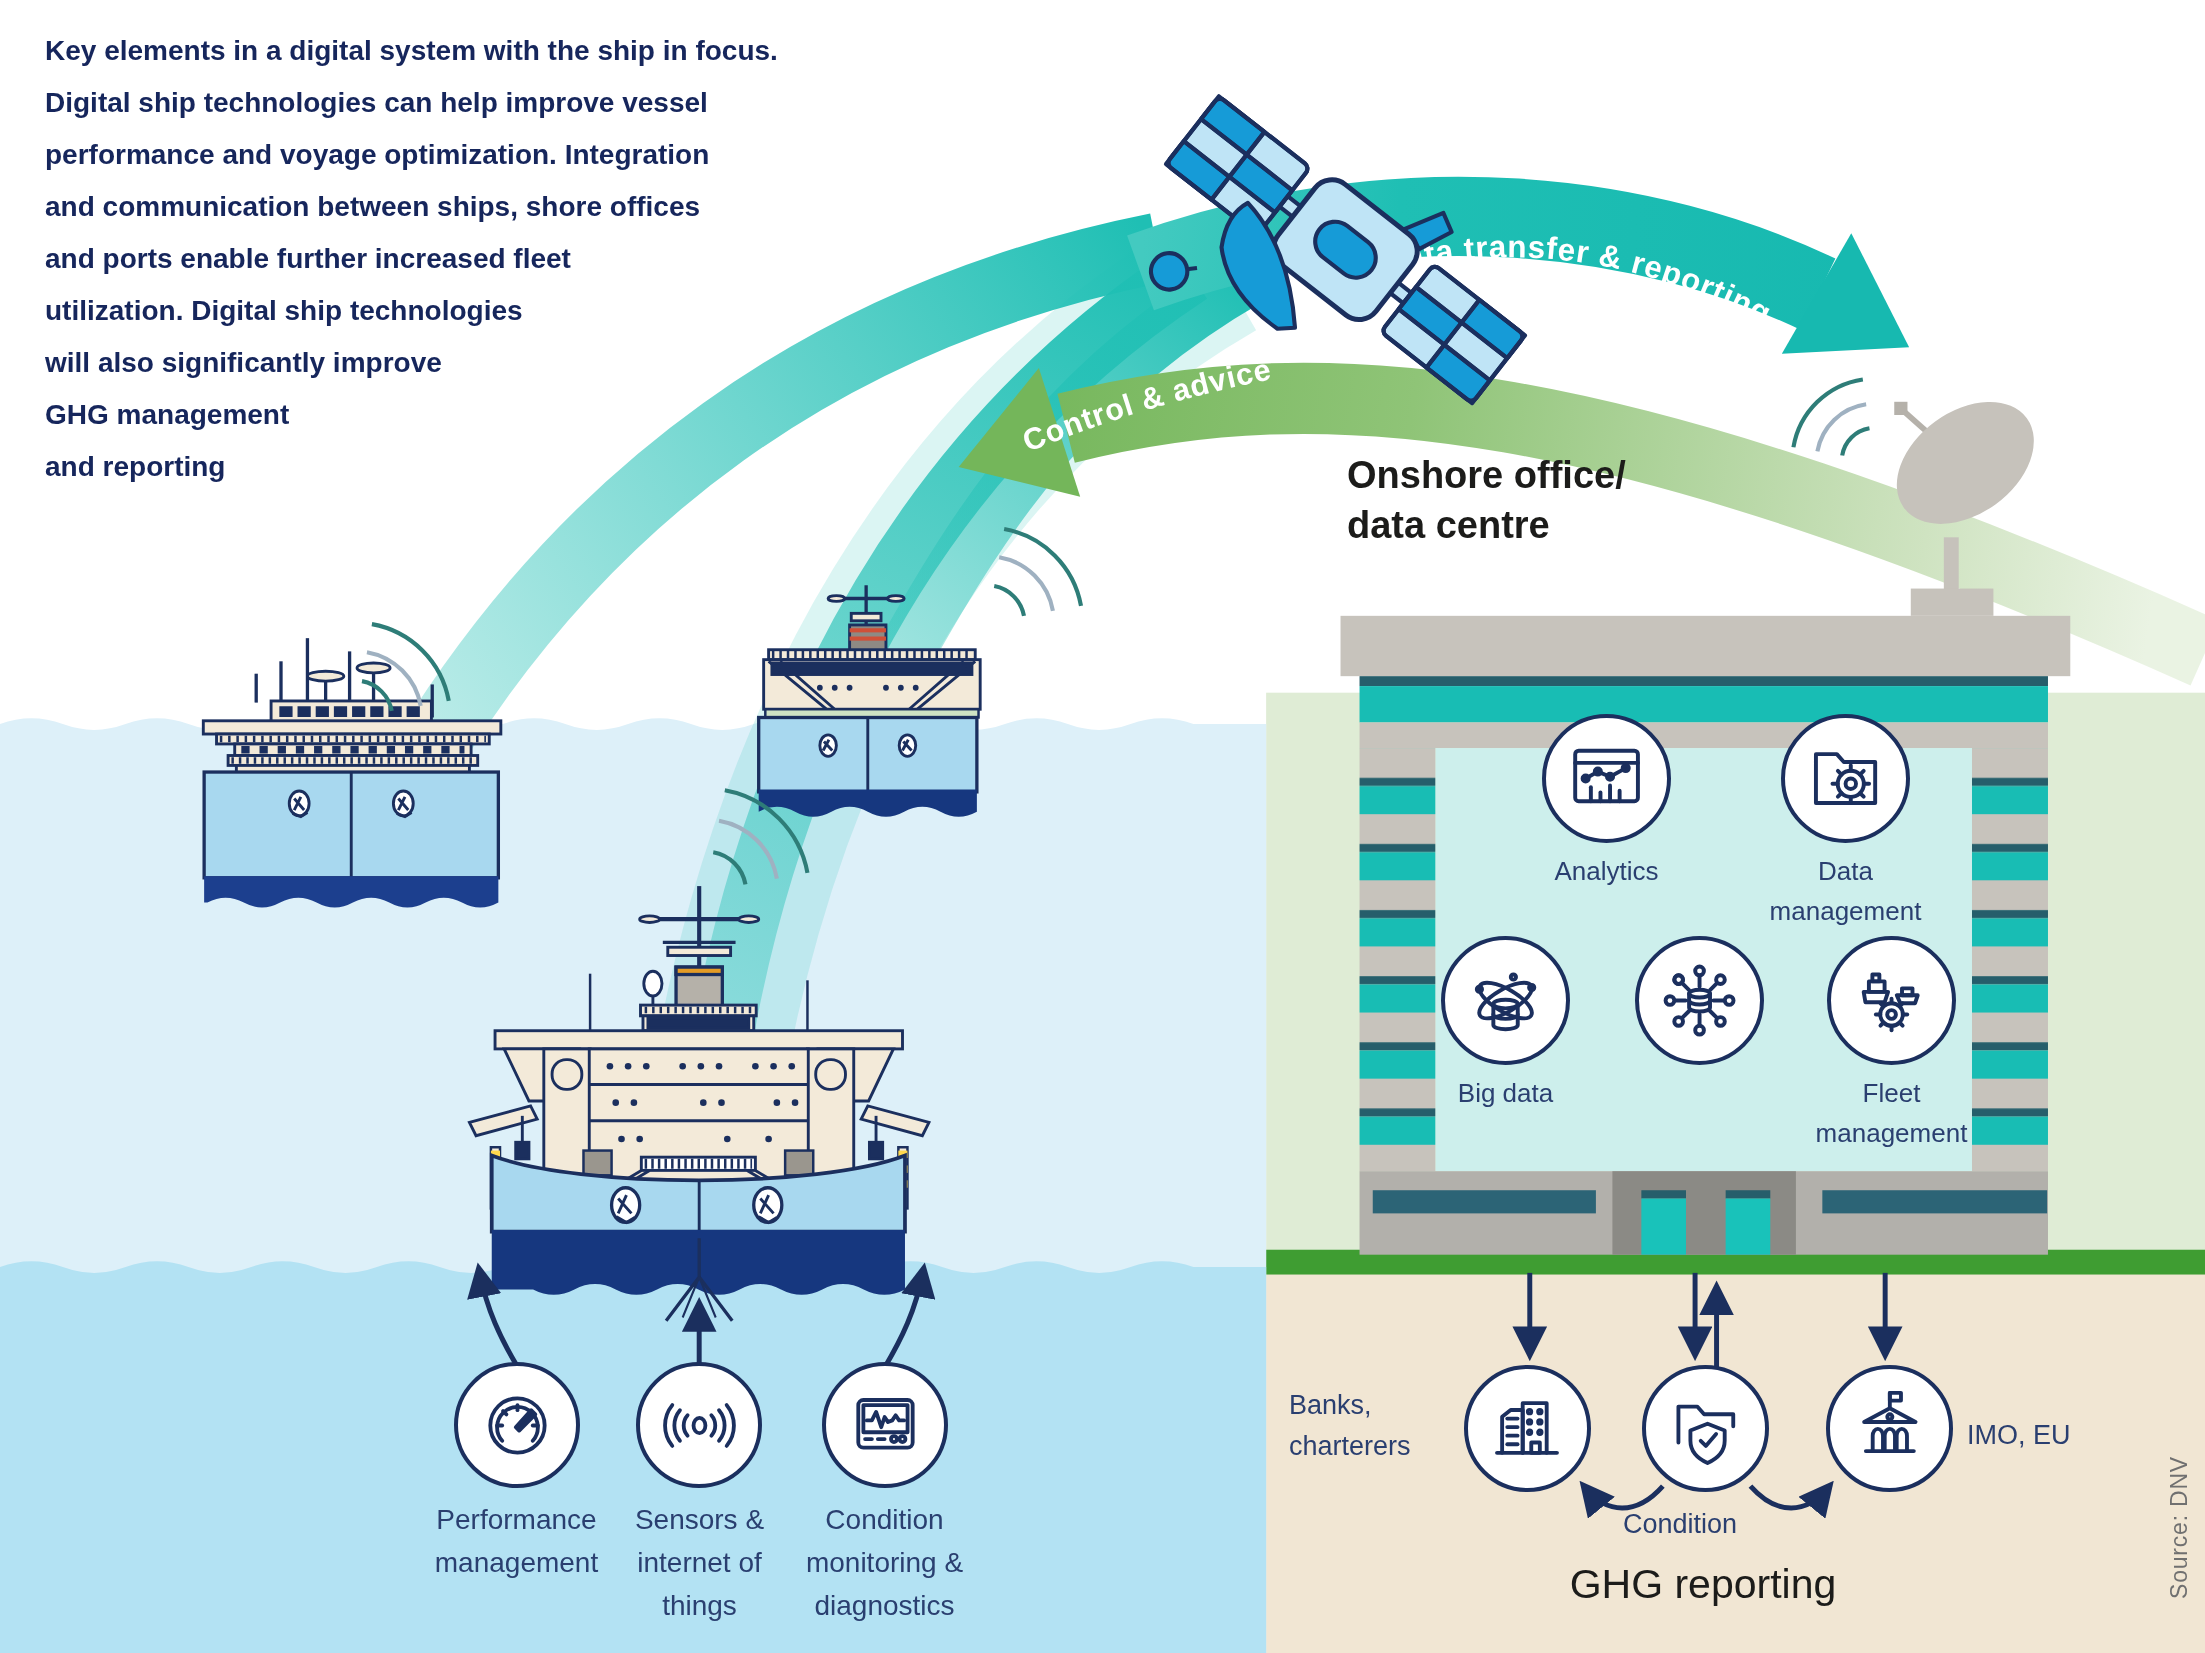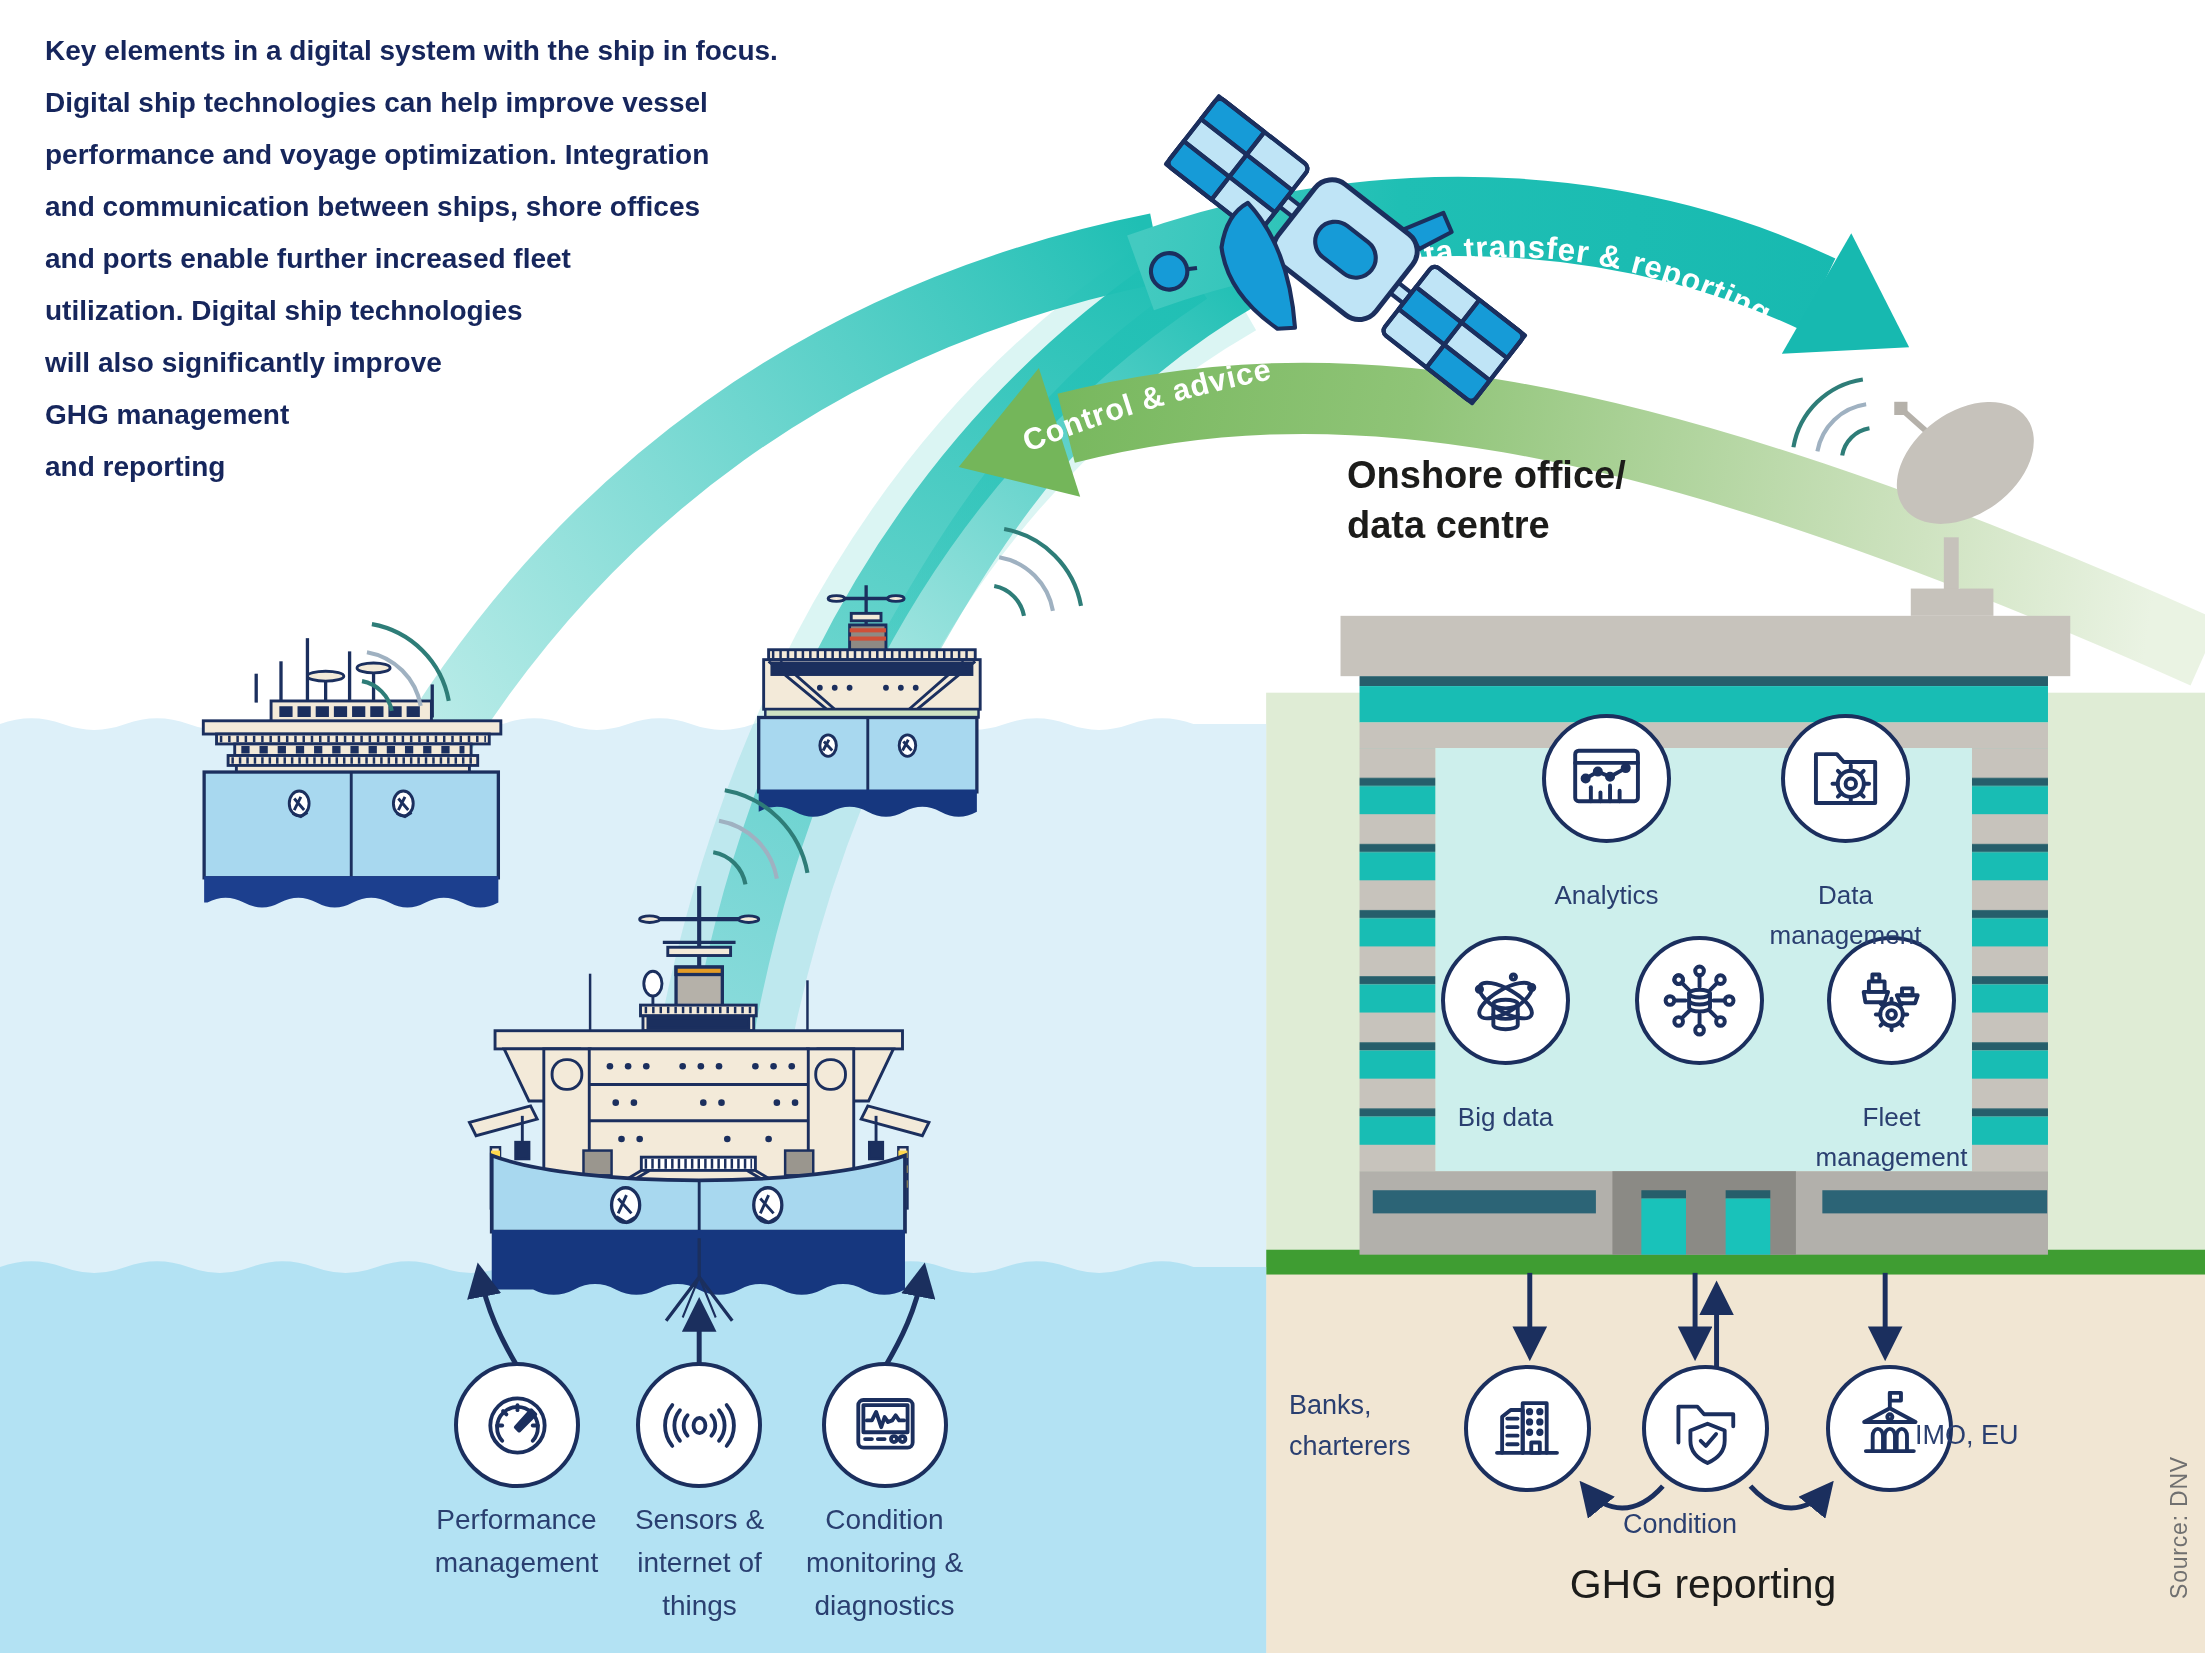--- a/index.html
+++ b/index.html
@@ -2,21 +2,21 @@
 <html style="font-size:13.2px"><head>
 <meta charset="utf-8">
 <style>
   html,body{margin:0;padding:0;background:#ffffff;}
   #canvas{position:relative;width:2205px;height:1654px;overflow:hidden;
           font-family:"Liberation Sans",sans-serif;background:#ffffff;}
   .abs{position:absolute;}
   .ml{white-space:pre-line;}
   .intro{font-size:28px;line-height:52px;font-weight:700;color:#16265c;}
   .h1{font-size:38px;line-height:50px;font-weight:700;color:#1c1c1a;}
-  .iconlabel{font-size:26px;line-height:40px;color:#2a3f70;text-align:center;margin-top:24px;}
+  .iconlabel{font-size:26px;line-height:40px;color:#2a3f70;text-align:center;}
   .triolabel{font-size:28px;line-height:43px;color:#2a3f70;text-align:center;}
   .ghglabel{font-size:27px;line-height:41px;color:#2a3f70;text-align:left;}
   .ghgtitle{font-size:41px;font-weight:400;color:#1c1c1a;text-align:center;}
   .source{font-size:23px;color:#707070;letter-spacing:0.8px;
           transform:rotate(-90deg);transform-origin:left top;}
   .circle{position:absolute;background:#ffffff;border:4.1px solid #1b2f5e;border-radius:50%;
           box-sizing:border-box;display:flex;align-items:center;justify-content:center;}
   .circle svg{width:72%;height:72%;}
   .ic{stroke:#1b2f5e;stroke-width:4.5;fill:none;stroke-linecap:round;stroke-linejoin:round;}
   .arcText{font-size:38px;font-weight:700;fill:#ffffff;letter-spacing:1px;}
@@ -507,16 +507,16 @@
     <path d="M-20 26 v-18 a6 8 0 0 1 12 0 v18"></path>
     <path d="M-6 26 v-18 a6 8 0 0 1 12 0 v18"></path>
     <path d="M8 26 v-18 a6 8 0 0 1 12 0 v18"></path>
     <line x1="-28" y1="26" x2="28" y2="26"></line>
   </svg>
 </div>
 
 <div class="abs ghglabel ml" style="left:1289px;top:1385px;width:165px">Banks,
 charterers</div>
 <div class="abs ghglabel" style="left:1623px;top:1504px;width:165px">Condition</div>
-<div class="abs ghglabel" style="left:1915px;top:1415px;width:182px;text-align:left">IMO, EU</div>
+<div class="abs ghglabel" style="left:1967px;top:1415px;width:182px;text-align:left">IMO, EU</div>
 
 </div>
 
 
 </body></html>

